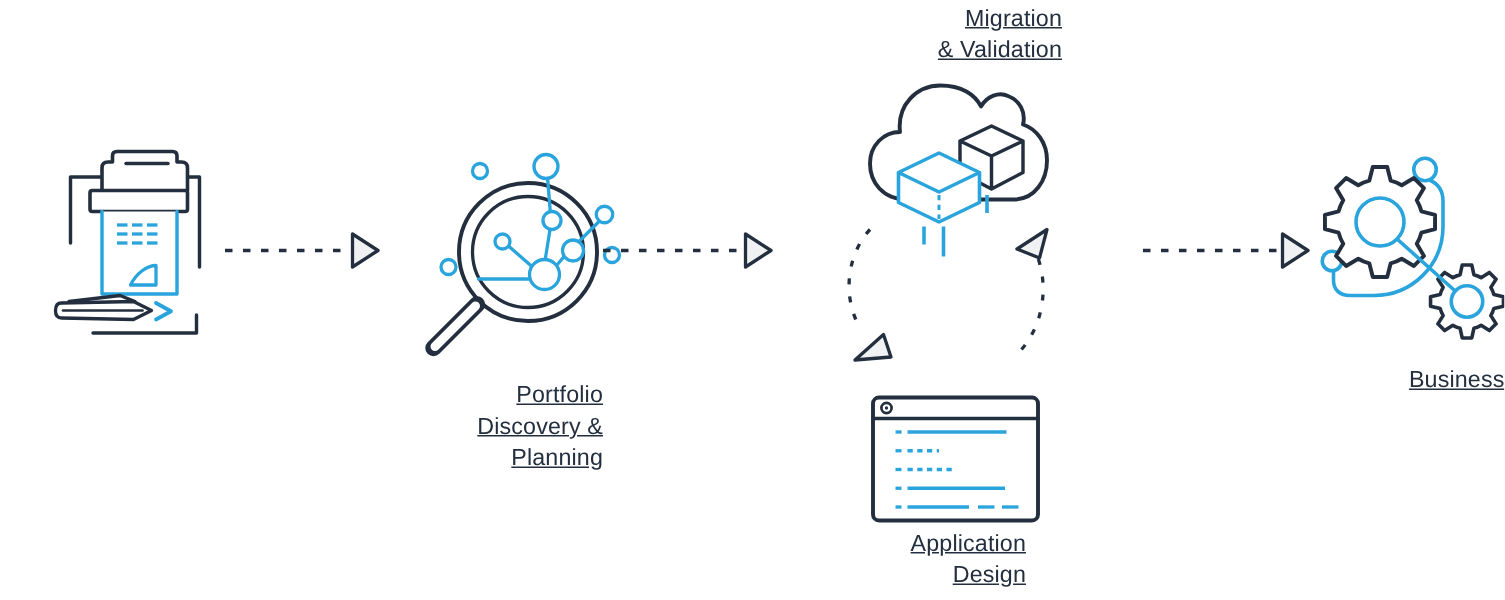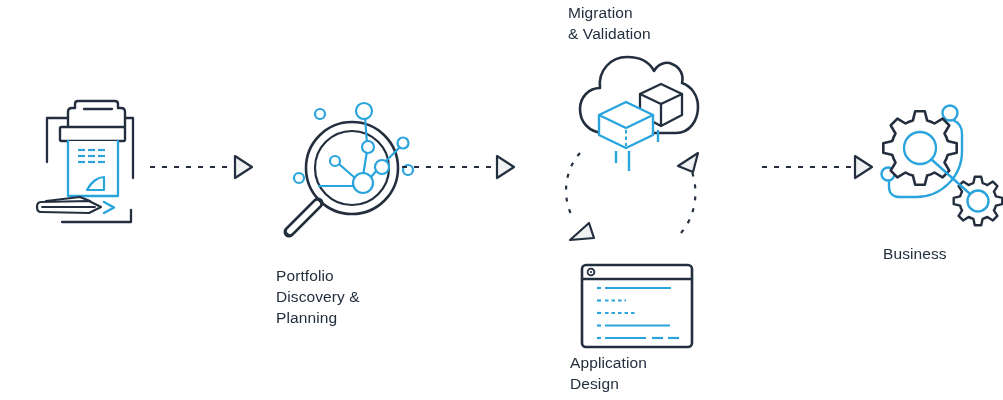--- a/index.html
+++ b/index.html
@@ -4,21 +4,21 @@
 <title>Migration Process Flow</title>
 <style>
   html,body{margin:0;padding:0;background:#fff;}
   .canvas{
     position:relative;width:1003px;height:400px;background:var(--background,#fff);
     font-family:"Liberation Sans",sans-serif;overflow:hidden;
   }
   .canvas svg{position:absolute;left:0;top:0;}
   .step-label{
     position:absolute;color:var(--dark,#232F3E);font-size:15.5px;line-height:21px;
-    text-align:left;white-space:pre-line;font-weight:500;letter-spacing:.1px;
+    text-align:right;white-space:pre-line;font-weight:500;letter-spacing:.1px;text-decoration:underline;
   }
   
   .sd{stroke:var(--dark,#232F3E);}
   .sa{stroke:var(--accent,#2AA4DC);}
   .fw{fill:#fff;}
   .fn{fill:none;}
   .fd{fill:var(--dark,#232F3E);}
   .ah{fill:var(--arrowfill,#EFF1F2);}
   svg .ln{stroke-linecap:round;stroke-linejoin:round;}
   svg .dash{stroke-dasharray:5 7;stroke-linecap:butt;}
@@ -148,21 +148,21 @@
       <circle class="sa fw ln" stroke-width="2.4" cx="950" cy="113" r="7.5"></circle>
       <circle class="sa fw ln" stroke-width="2.4" cx="888" cy="174" r="6.5"></circle>
       <path class="sd fw ln" stroke-width="2.6" d="M912.9,120.4L915.2,111.3L924.8,111.3L927.1,120.4A28.5,28.5 0 0 1 934.5,123.5L934.5,123.5L942.6,118.7L949.3,125.4L944.5,133.5A28.5,28.5 0 0 1 947.6,140.9L947.6,140.9L956.7,143.2L956.7,152.8L947.6,155.1A28.5,28.5 0 0 1 944.5,162.5L944.5,162.5L949.3,170.6L942.6,177.3L934.5,172.5A28.5,28.5 0 0 1 927.1,175.6L927.1,175.6L924.8,184.7L915.2,184.7L912.9,175.6A28.5,28.5 0 0 1 905.5,172.5L905.5,172.5L897.4,177.3L890.7,170.6L895.5,162.5A28.5,28.5 0 0 1 892.4,155.1L892.4,155.1L883.3,152.8L883.3,143.2L892.4,140.9A28.5,28.5 0 0 1 895.5,133.5L895.5,133.5L890.7,125.4L897.4,118.7L905.5,123.5A28.5,28.5 0 0 1 912.9,120.4Z"></path>
       <path class="sd fw ln" stroke-width="2.4" d="M973.4,183.1L974.8,176.7L981.2,176.7L982.6,183.1A18.5,18.5 0 0 1 987.4,185.1L987.4,185.1L992.9,181.6L997.4,186.1L993.9,191.6A18.5,18.5 0 0 1 995.9,196.4L995.9,196.4L1002.3,197.8L1002.3,204.2L995.9,205.6A18.5,18.5 0 0 1 993.9,210.4L993.9,210.4L997.4,215.9L992.9,220.4L987.4,216.9A18.5,18.5 0 0 1 982.6,218.9L982.6,218.9L981.2,225.3L974.8,225.3L973.4,218.9A18.5,18.5 0 0 1 968.6,216.9L968.6,216.9L963.1,220.4L958.6,215.9L962.1,210.4A18.5,18.5 0 0 1 960.1,205.6L960.1,205.6L953.7,204.2L953.7,197.8L960.1,196.4A18.5,18.5 0 0 1 962.1,191.6L962.1,191.6L958.6,186.1L963.1,181.6L968.6,185.1A18.5,18.5 0 0 1 973.4,183.1Z"></path>
       <line class="sa ln" stroke-width="2.4" x1="931" y1="159" x2="969" y2="193"></line>
       <circle class="sa fw ln" stroke-width="2.4" cx="920" cy="148" r="16"></circle>
       <circle class="sa fw ln" stroke-width="2.4" cx="978" cy="201" r="10.5"></circle>
     </g>
   </svg>
 
-  <div class="step-label" style="left:276px;top:253px;width:140px;margin-top:12px;">Portfolio
+  <div class="step-label" style="left:262px;top:253px;width:140px;">Portfolio
 Discovery &amp;
 Planning</div>
   <div class="step-label" style="left:568px;top:2px;width:140px;">Migration
 &amp; Validation</div>
-  <div class="step-label" style="left:570px;top:352px;width:140px;">Application
+  <div class="step-label" style="left:544px;top:352px;width:140px;">Application
 Design</div>
   <div class="step-label" style="left:883px;top:243px;width:120px;">Business</div>
 </div>
 
 </body></html>

